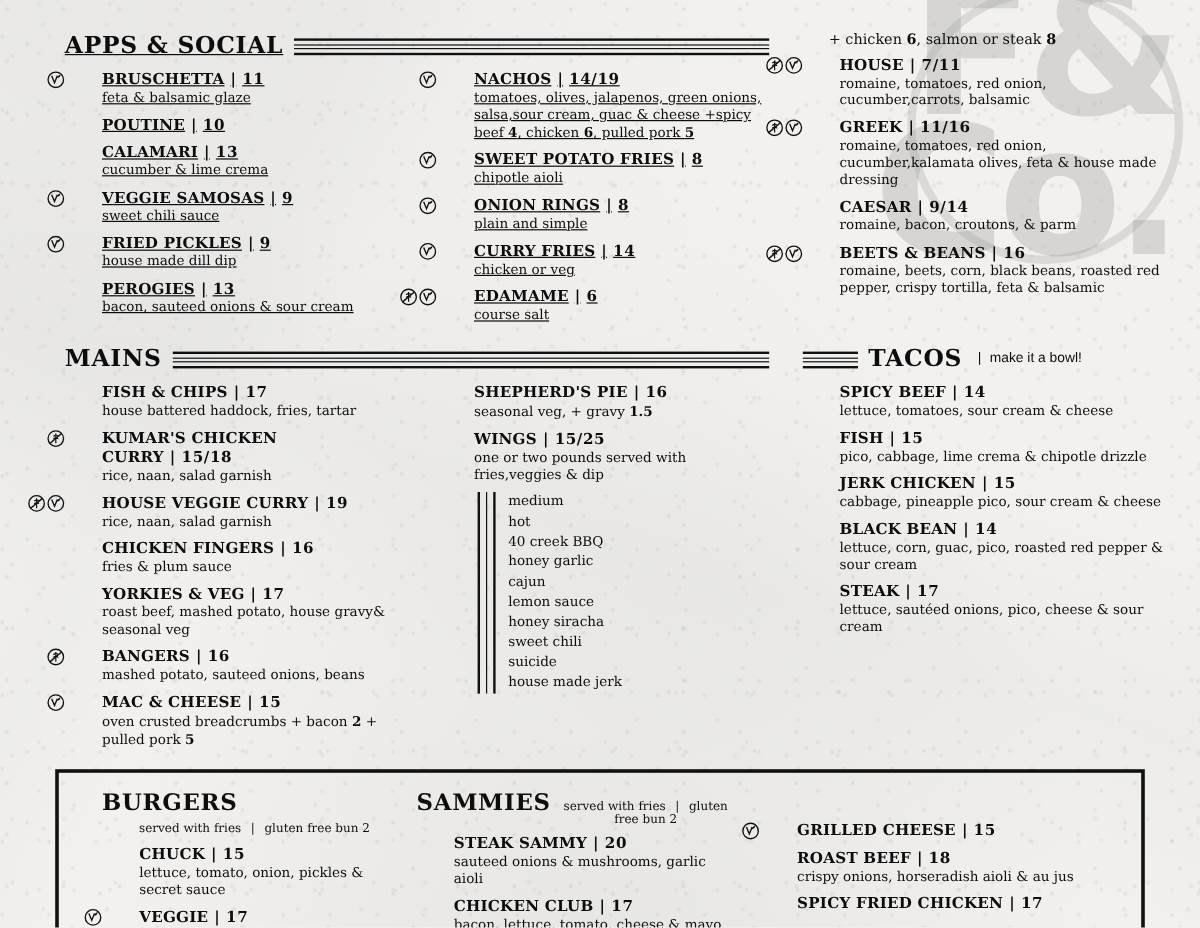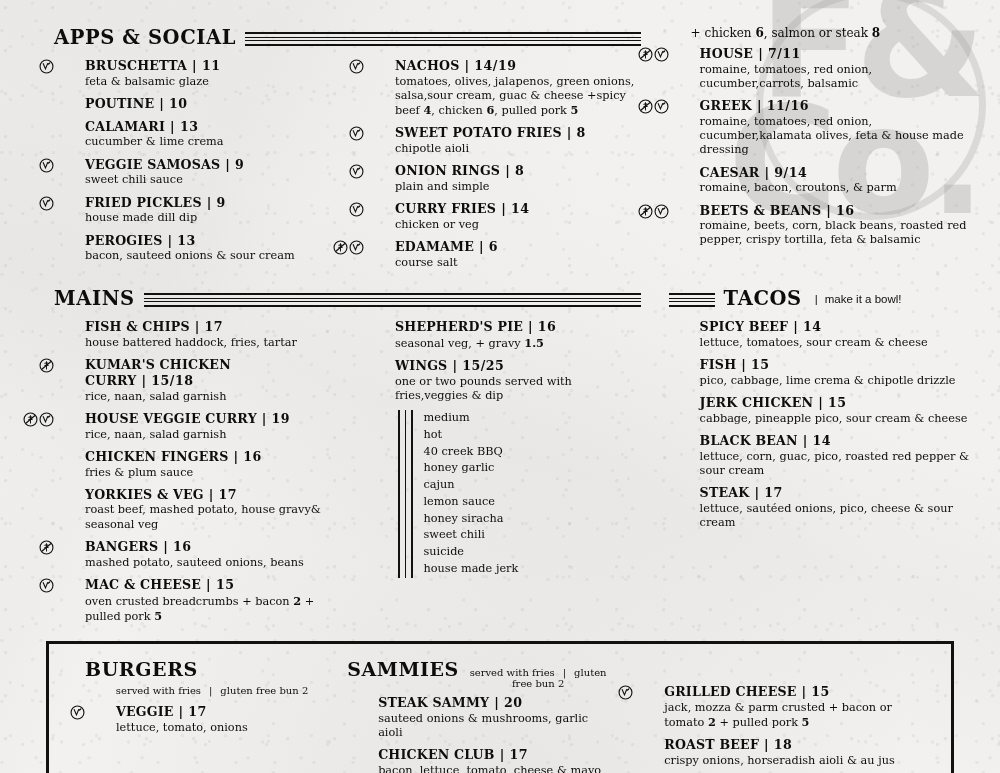--- a/index.html
+++ b/index.html
@@ -119,21 +119,21 @@
 <div id="watermark">
   <div class="wm-ring"></div>
   <div>F&amp;</div>
   <div>Co.</div>
 </div>
 
 <div class="sheet">
 
   <div class="row top-row">
 
-    <div style="width:624px;">
+    <div style="width:624px;text-decoration:underline;">
       <div class="sec-head" style="padding-left:24px;">
         <div class="sec-title">APPS &amp; SOCIAL</div>
         <div class="sec-rules">
             <i></i>
             <i></i>
             <i></i>
             <i></i>
           </div>
       </div>
       <div class="row">
@@ -598,20 +598,27 @@
   <div class="box">
     <div class="box-cols">
 
       <div class="bc1">
         <div class="box-title">BURGERS</div>
         <div class="box-sub">
           <span>served with fries</span><span class="bar">|</span><span>gluten free bun 2</span>
         </div>
         <div id="burgers-list">
             <div class="item">
+              <div class="badges"></div>
+              <div class="item-body">
+                <div class="name">CHUCK<span class="sep">|</span><span class="price">15</span></div>
+                <div class="desc">lettuce, tomato, onion, pickles &amp; secret sauce</div>
+              </div>
+            </div>
+            <div class="item">
               <div class="badges">
                 <span class="ico">
                   <svg viewBox="0 0 20 20">
                     <circle cx="10" cy="10" r="8.6" fill="none" stroke="#111" stroke-width="1.5"></circle>
                     <path d="M5.4 5.6 L8.6 13.2 L11.7 5.6" fill="none" stroke="#111" stroke-width="1.5" stroke-linejoin="miter"></path>
                     <path d="M11.6 6.3 C13.4 4.6 14.6 4.4 15.3 4.3 C15.1 5.4 14.6 7 12.6 7.8 C12.1 8 11.6 8 11.3 7.8 Z" fill="#111"></path>
                   </svg>
                 </span>
               </div>
               <div class="item-body">
@@ -655,21 +662,20 @@
                 <span class="ico">
                   <svg viewBox="0 0 20 20">
                     <circle cx="10" cy="10" r="8.6" fill="none" stroke="#111" stroke-width="1.5"></circle>
                     <path d="M5.4 5.6 L8.6 13.2 L11.7 5.6" fill="none" stroke="#111" stroke-width="1.5" stroke-linejoin="miter"></path>
                     <path d="M11.6 6.3 C13.4 4.6 14.6 4.4 15.3 4.3 C15.1 5.4 14.6 7 12.6 7.8 C12.1 8 11.6 8 11.3 7.8 Z" fill="#111"></path>
                   </svg>
                 </span>
               </div>
               <div class="item-body">
                 <div class="name">GRILLED CHEESE<span class="sep">|</span><span class="price">15</span></div>
-                <div class="desc">jack, mozza &amp; parm crusted + bacon or tomato <b>2</b> + pulled pork <b>5</b></div>
               </div>
             </div>
             <div class="item">
               <div class="badges"></div>
               <div class="item-body">
                 <div class="name">ROAST BEEF<span class="sep">|</span><span class="price">18</span></div>
                 <div class="desc">crispy onions, horseradish aioli &amp; au jus</div>
               </div>
             </div>
             <div class="item">

